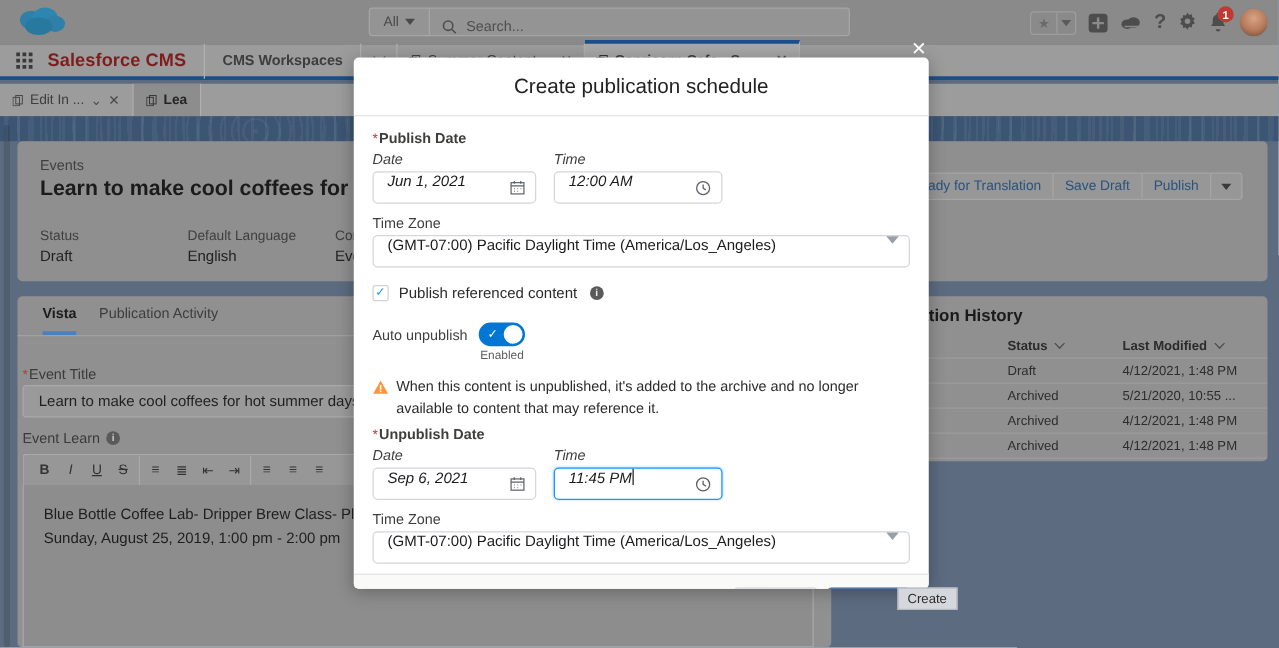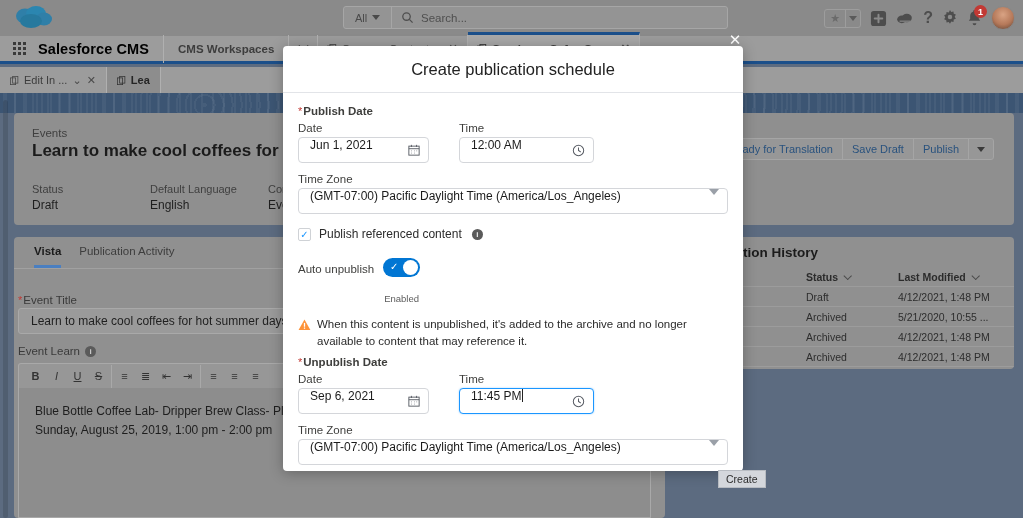--- a/index.html
+++ b/index.html
@@ -23,21 +23,21 @@
   .global-header {
     position: absolute; left: 0; top: 0; width: 1023px; height: 36px;
     background: #8a8a8a;
   }
   .sf-cloud {
     position: absolute; left: 12px; top: 5px; width: 42px; height: 26px;
   }
   .search-wrap {
     position: absolute; left: 295px; top: 6px; width: 385px; height: 23px;
     background: #949494; border: 1px solid #a6a6a6; border-radius: 3px;
-    display: flex; align-items: center; margin-left: 48px;
+    display: flex; align-items: flex-end;
   }
   .search-scope {
     width: 48px; height: 21px; display: flex; align-items: center;
     justify-content: center; gap: 5px; font-size: 11px; color: #4a4a4a;
     border-right: 1px solid #a6a6a6;
   }
   .caret-dn {
     width: 0; height: 0; border-left: 4px solid transparent;
     border-right: 4px solid transparent; border-top: 5px solid #4a4a4a;
   }
@@ -81,21 +81,21 @@
     background: #9c9c9c; display: flex; align-items: center;
     border-bottom: 3px solid #1b4f8a;
   }
   .waffle {
     width: 13px; height: 13px; margin-left: 13px; margin-right: 12px;
     display: grid; grid-template-columns: repeat(3, 3px);
     grid-template-rows: repeat(3, 3px); gap: 2px;
   }
   .waffle i { background: #3a3a3a; display: block; width: 3px; height: 3px; }
   .app-name {
-    font-size: 14.5px; font-weight: bold; color: #000000; letter-spacing: .1px;
+    font-size: 14.5px; font-weight: bold; color: #7f1d1d; letter-spacing: .1px;
   }
   .nav-divider { width: 1px; height: 28px; background: #b0b0b0; margin: 0 14px; }
   .nav-item {
     font-size: 11.5px; color: #3d3d3d; font-weight: bold;
   }
   .nav-caret-box {
     width: 30px; height: 28px; display: flex; align-items: center;
     justify-content: center; border-left: 1px solid #b0b0b0;
     border-right: 1px solid #b0b0b0; margin-left: 14px;
   }
@@ -268,21 +268,21 @@
     display: flex; align-items: center; justify-content: center;
     border: 1px solid #c8cbd0; background: #fff; color: #1c6bbd;
   }
   .btn-primary { background: #2f5c9e; border-color: #2f5c9e; color: #fff; }
 
   .sec-label {
     font-size: 11.5px; font-weight: bold; color: #3e3e3c; margin-bottom: 5px;
   }
   .sec-label .req-star { color: #c23934; font-weight: normal; }
   .field-label { font-size: 11.5px; color: #3e3e3c; margin-bottom: 3px; }
-  .row2 { display: flex; gap: 30px; }
+  .row2 { display: flex; gap: 14px; font-style: italic; }
   .col { display: flex; flex-direction: column; }
   .inp {
     height: 26px; border: 1px solid #d4d6da; border-radius: 4px;
     background: #fff; display: flex; 
     padding: 0 8px 0 11px; font-size: 12px; color: #1b1b1b;
     justify-content: space-between;
   }
   .inp.focused { border: 1.5px solid #1b96ff; box-shadow: 0 0 2px rgba(27,150,255,.4); }
   .inp-w-date { width: 131px; }
   .inp-w-time { width: 135px; }
@@ -310,21 +310,21 @@
   .toggle-wrap { display: flex; flex-direction: column; align-items: center; }
   .toggle {
     width: 37px; height: 19px; border-radius: 10px; background: #0176d3;
     position: relative; display: flex; align-items: center;
   }
   .toggle .knob {
     position: absolute; right: 2px; top: 2px; width: 15px; height: 15px;
     border-radius: 50%; background: #fff;
   }
   .toggle .tick { position: absolute; left: 7px; top: 3px; color: #fff; font-size: 10px; }
-  .toggle-state { font-size: 9.5px; color: #5c5c5c; margin-top: 16px; }
+  .toggle-state { font-size: 9.5px; color: #5c5c5c; margin-top: 2px; }
 
   .warn-row { display: flex; gap: 6px; align-items: flex-start; }
   .warn-ico { flex: 0 0 auto; margin-top: 1px; }
   .warn-txt { font-size: 11.5px; color: #2b2b2b; line-height: 1.45; }
 
   .tooltip {
     position: absolute; left: 718px; top: 470px; padding: 2px 7px;
     background: #d4d7dc; border: 1px solid #b8bcc2;
     font-size: 10.5px; color: #2b2b2b;
   }

